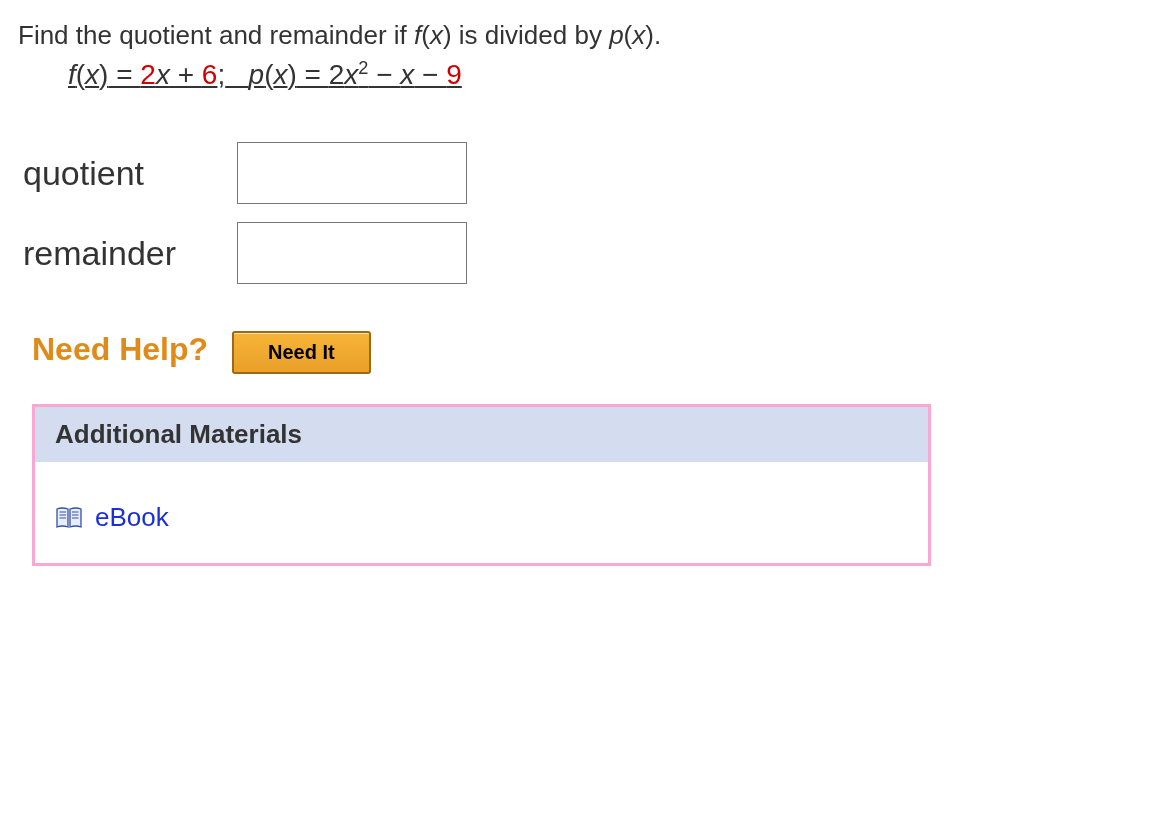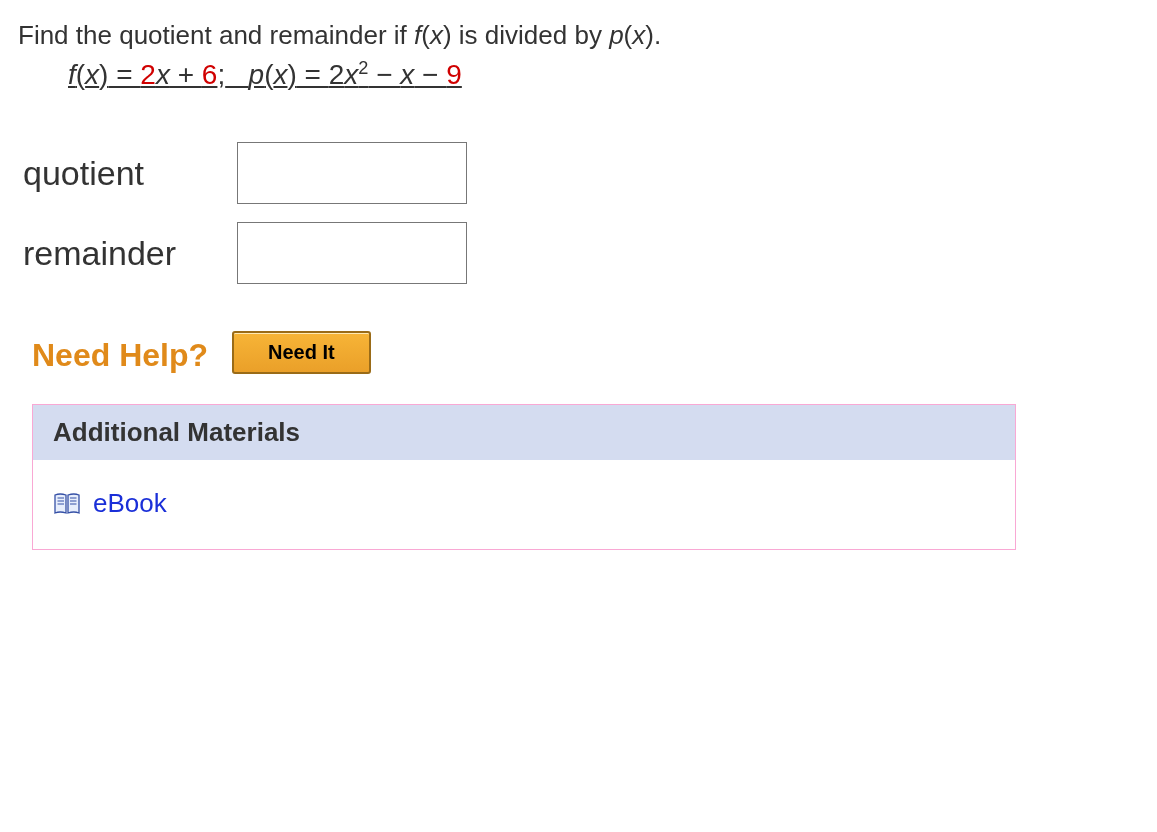--- a/index.html
+++ b/index.html
@@ -52,21 +52,21 @@
     height: 62px;
     border: 1px solid #777;
     background: #fff;
     font-size: 22px;
     padding: 4px 8px;
     box-sizing: border-box;
   }
 
   .help-row {
     display: flex;
-    align-items: flex-end;
+    align-items: flex-start;
     gap: 24px;
     margin: 0 0 30px 14px;
   }
   .need-help {
     color: #e08a1a;
     font-weight: bold;
     font-size: 32px;
     font-family: Arial, Helvetica, sans-serif;
   }
   .watch-btn {
@@ -78,35 +78,36 @@
     font-family: Arial, Helvetica, sans-serif;
     font-weight: bold;
     font-size: 20px;
     color: #000;
     padding: 8px 34px;
     cursor: pointer;
   }
 
   .materials-box {
     margin: 0 0 0 14px;
-    border: 1px solid #f9a8d4;
-    width: 984px;
+    border: 3px solid #f9a8d4;
+    width: 899px;
     box-sizing: border-box;
     background: #fff;
   }
   .materials-header {
     background: #d4dcf0;
     font-family: Arial, Helvetica, sans-serif;
     font-weight: bold;
     font-size: 26px;
     color: #333;
     padding: 12px 20px;
   }
   .materials-body {
     padding: 28px 20px 26px 20px;
+    margin-top: 12px;
   }
   .ebook-link {
     display: inline-flex;
     align-items: center;
     gap: 12px;
     color: #1a2fd8;
     font-size: 26px;
     cursor: pointer;
   }
   .ebook-link .lbl { }

